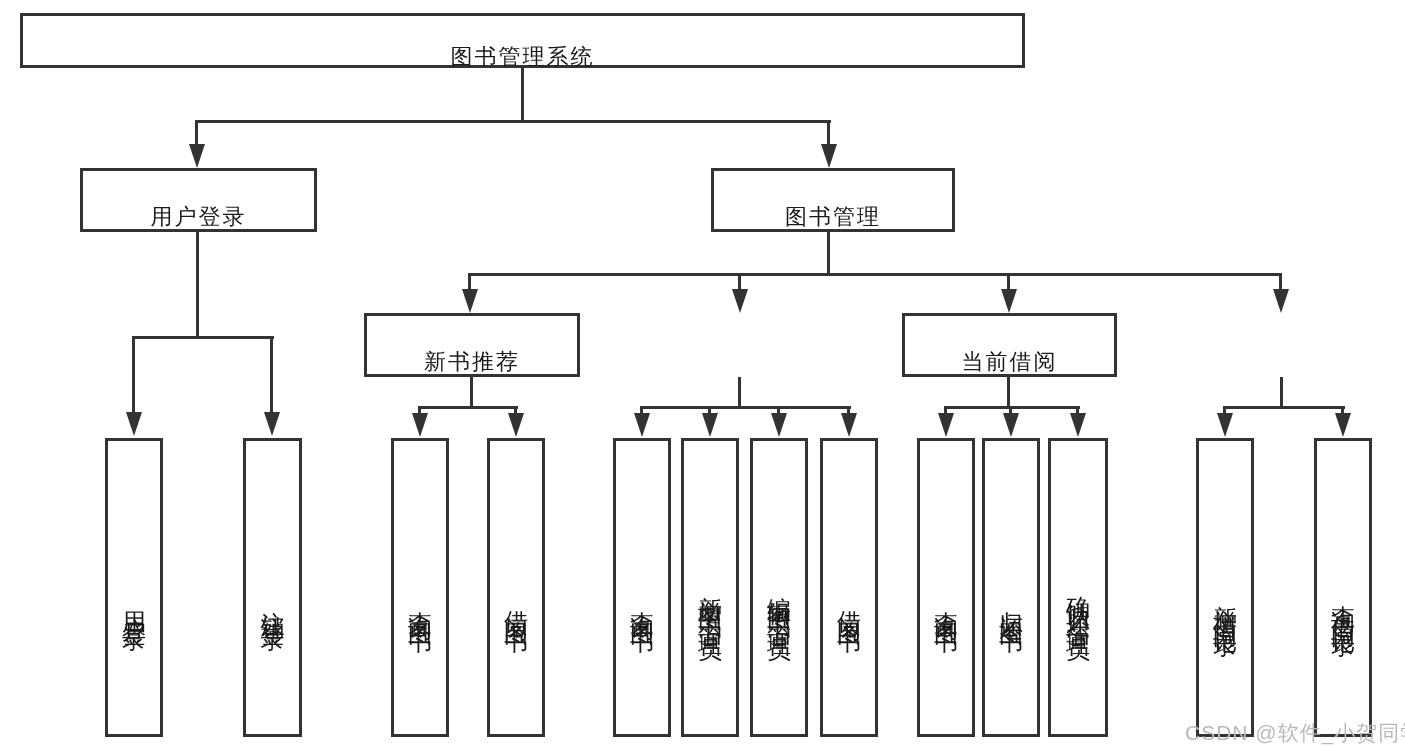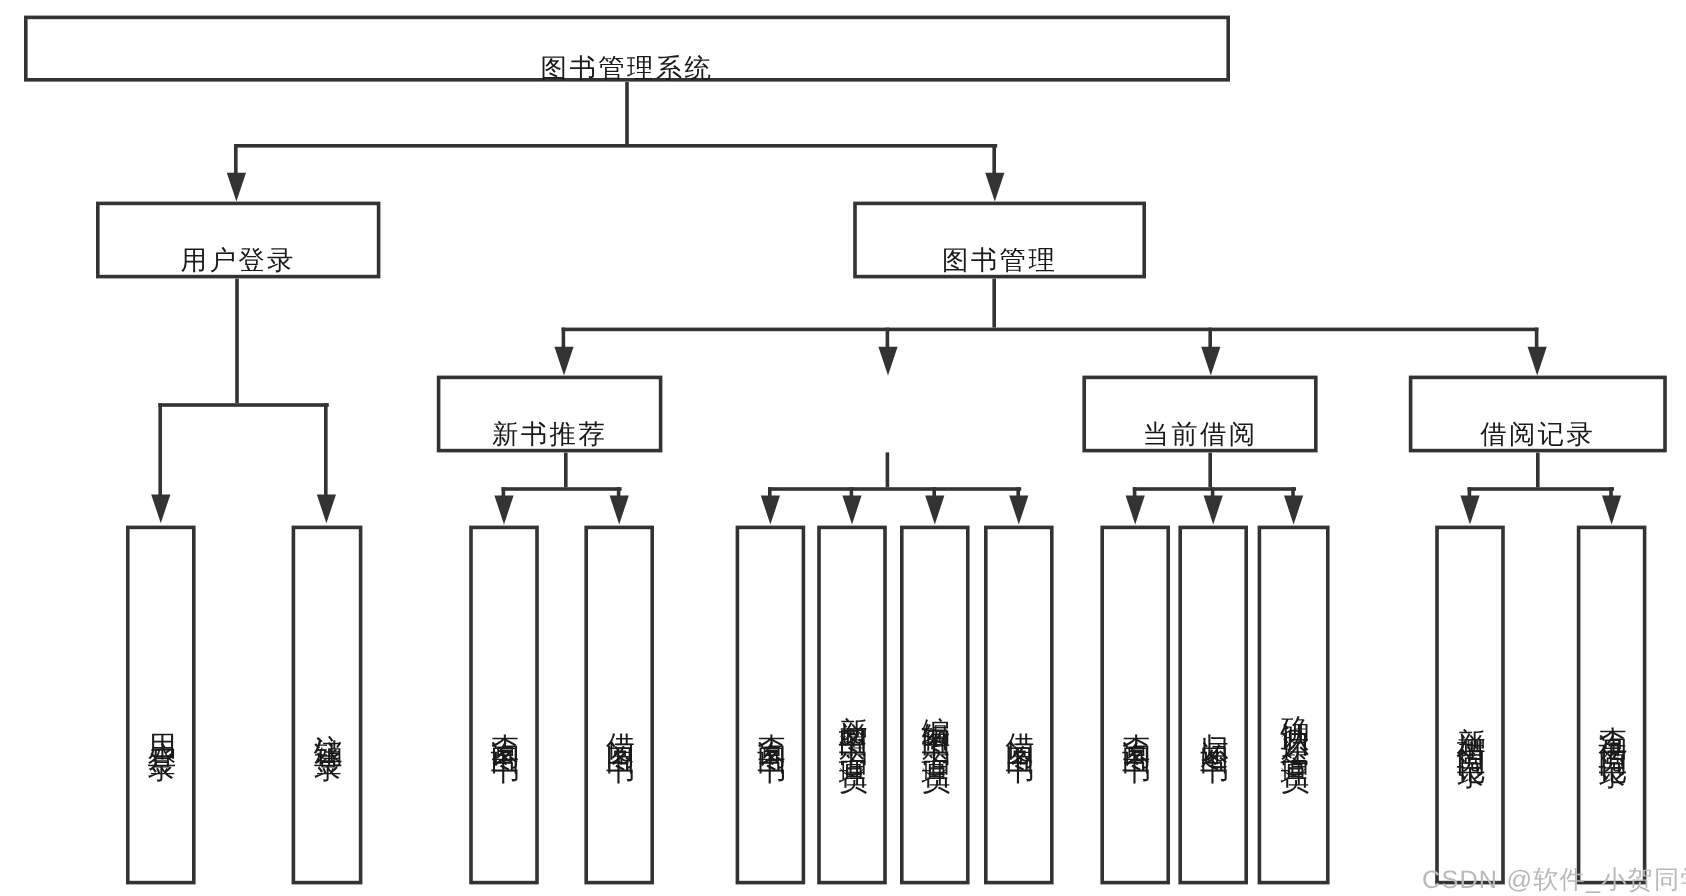--- a/index.html
+++ b/index.html
@@ -100,28 +100,25 @@
     <span>图书管理系统</span>
   </div>
 
   <div class="node h-node" style="left:80px;top:168px;width:237px;height:64px;">
     <span>用户登录</span>
   </div>
   <div class="node h-node" style="left:711px;top:168px;width:244px;height:64px;">
     <span>图书管理</span>
   </div>
 
-  <div class="node h-node" style="left:364px;top:313px;width:188px;height:64px;">
+  <div class="node h-node" style="left:364px;top:313px;width:216px;height:64px;">
     <span>新书推荐</span>
   </div>
-  <div class="node h-node" style="left:902px;top:313px;width:196px;height:64px;">
+  <div class="node h-node" style="left:902px;top:313px;width:215px;height:64px;">
     <span>当前借阅</span>
-  </div>
-  <div class="node h-node" style="left:1174px;top:313px;width:215px;height:64px;">
-    <span>借阅记录</span>
   </div>
 
   <div class="node v-node" style="left:105px;top:438px;width:58px;height:299px;">
     <span>用户登录</span>
   </div>
   <div class="node v-node" style="left:243px;top:438px;width:59px;height:299px;">
     <span>注销登录</span>
   </div>
 
   <div class="node v-node" style="left:391px;top:438px;width:58px;height:299px;">

